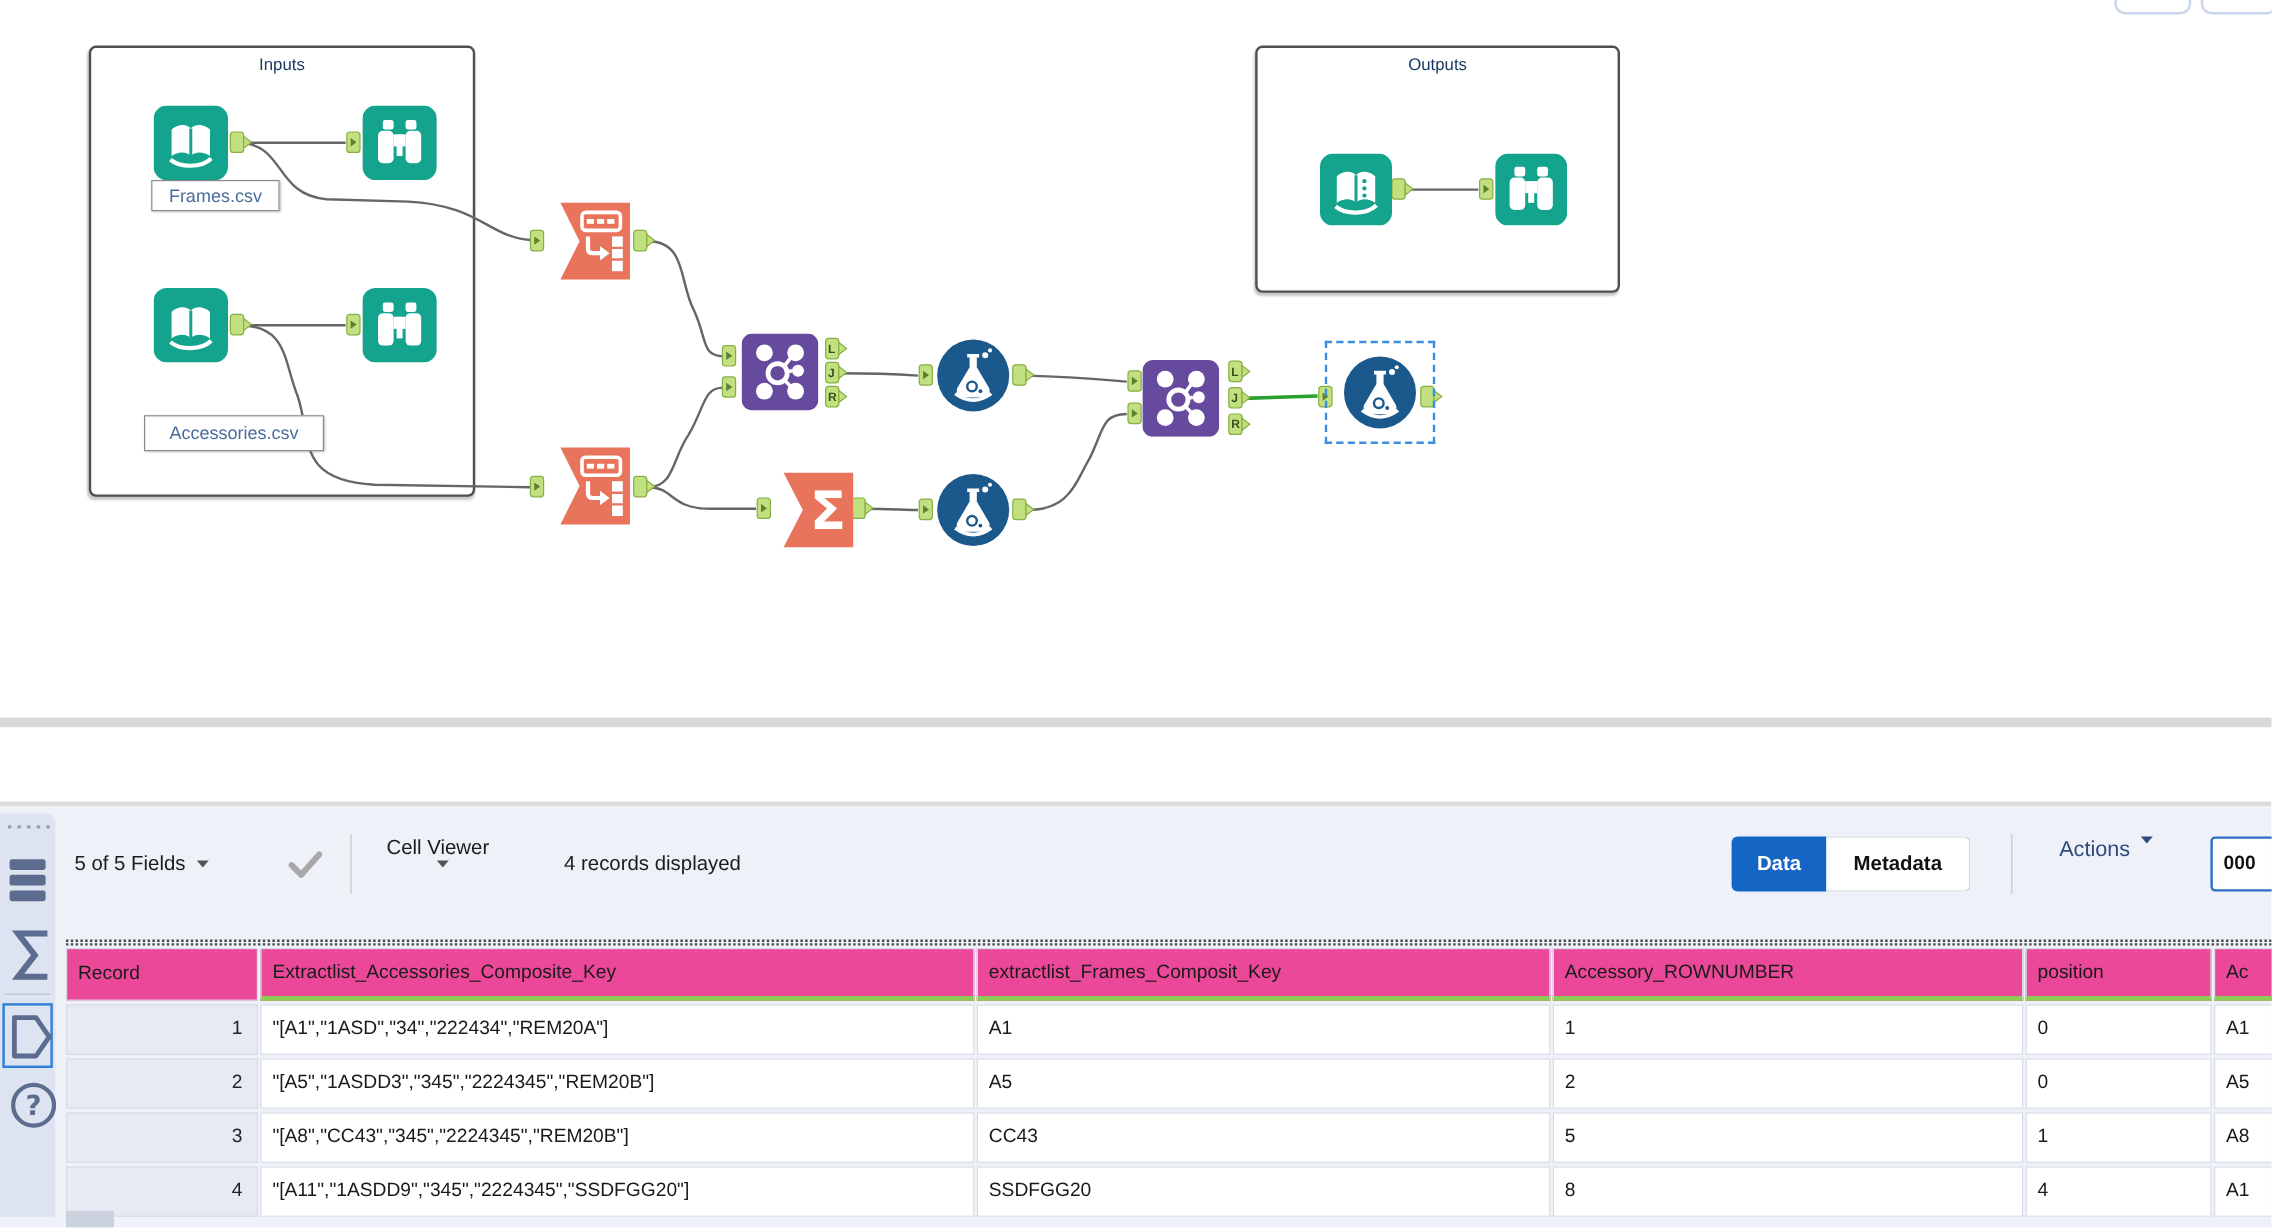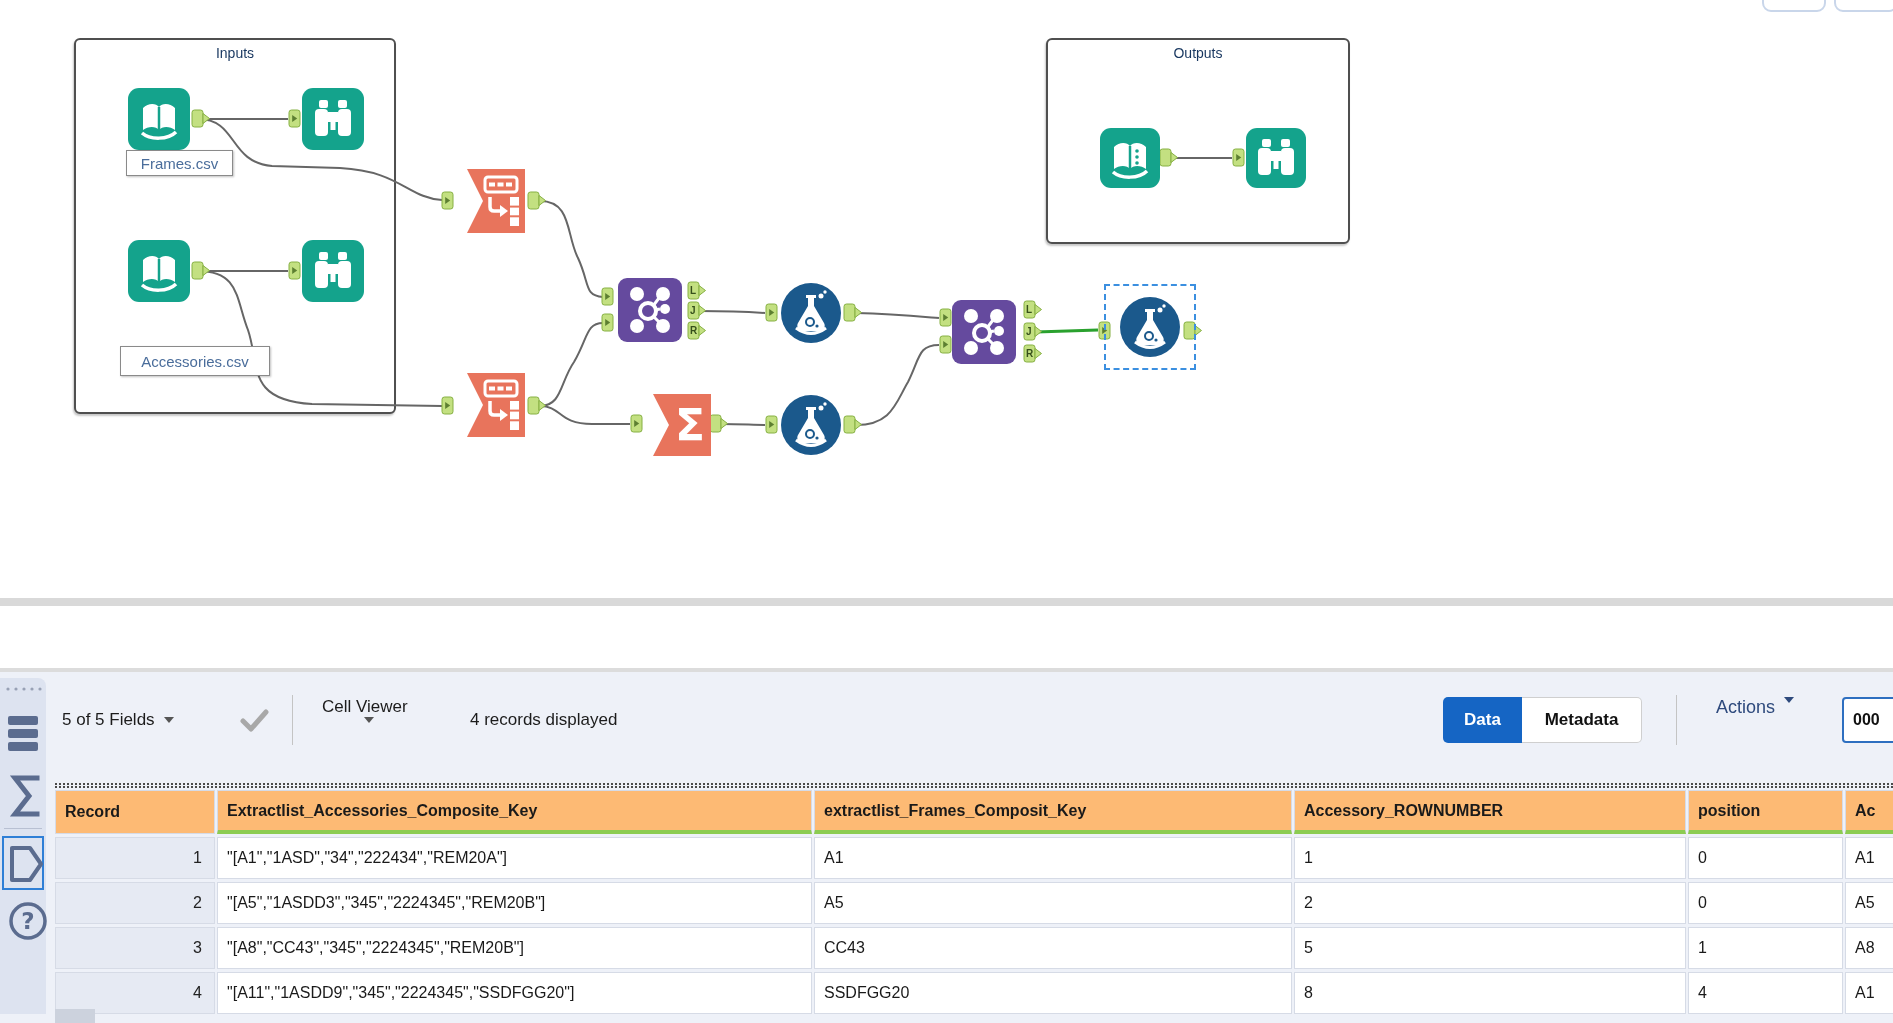--- a/index.html
+++ b/index.html
@@ -55,22 +55,22 @@
               color:#2e4a7d; font-size:18px; }
   #page-box { position:absolute; left:1842px; top:25px; width:70px; height:46px; background:#fff;
               border:2px solid #2e6fc0; border-radius:4px; font-weight:bold; font-size:16px; color:#111;
               display:flex; align-items:center; padding-left:9px; }
 
   #dotted-band { position:absolute; left:55px; top:111px; width:1838px; height:5px;
                  border-top:2px dotted #4a4a4a; border-bottom:2px dotted #4a4a4a; }
   #grid { position:absolute; left:55px; top:118px; display:grid;
           grid-template-columns:160px 595px 478px 392px 155px 120px;
           grid-template-rows:44px 42px 42px 42px 42px; gap:3px 2px; }
-  .h  { background:#fdba74; border:1px solid #d6dbe6; border-bottom:4px solid #8ccc52;
-        font-weight:bold; font-size:16px; color:#1a1a1a; display:flex; align-items:center;
+  .h  { background:#ec4899; border:1px solid #d6dbe6; border-bottom:4px solid #8ccc52;
+        font-weight:normal; font-size:16px; color:#1a1a1a; display:flex; align-items:center;
         padding-left:9px; overflow:hidden; white-space:nowrap; }
   .h0 { border-bottom:1px solid #d6dbe6; }
   .rn { background:#e6eaf3; border:1px solid #d6dbe6; font-size:16px; color:#222;
         display:flex; align-items:center; justify-content:flex-end; padding-right:12px; }
   .c  { background:#fff; border:1px solid #d6dbe6; font-size:16px; color:#1a1a1a;
         display:flex; align-items:center; padding-left:9px; overflow:hidden; white-space:nowrap; }
   #corner-block { position:absolute; left:55px; top:337px; width:40px; height:14px; background:#ccd2dd; }
 </style>
 </head>
 <body>

